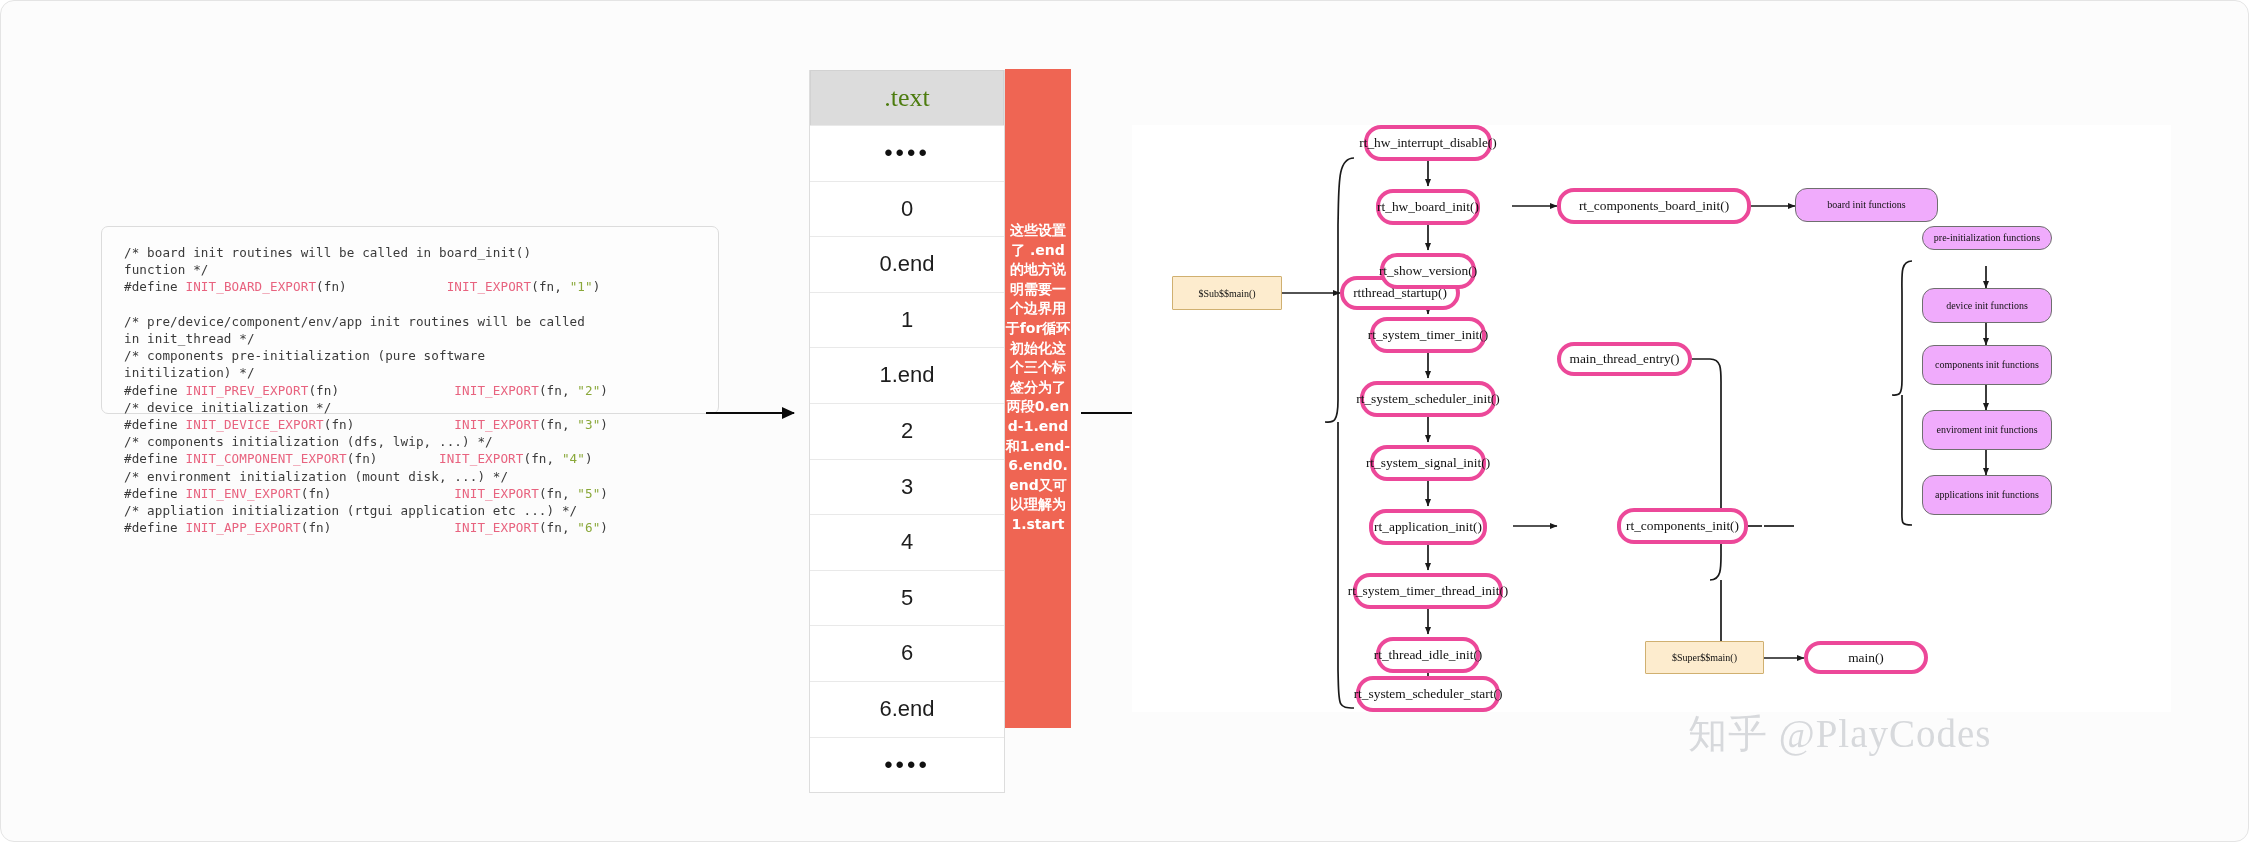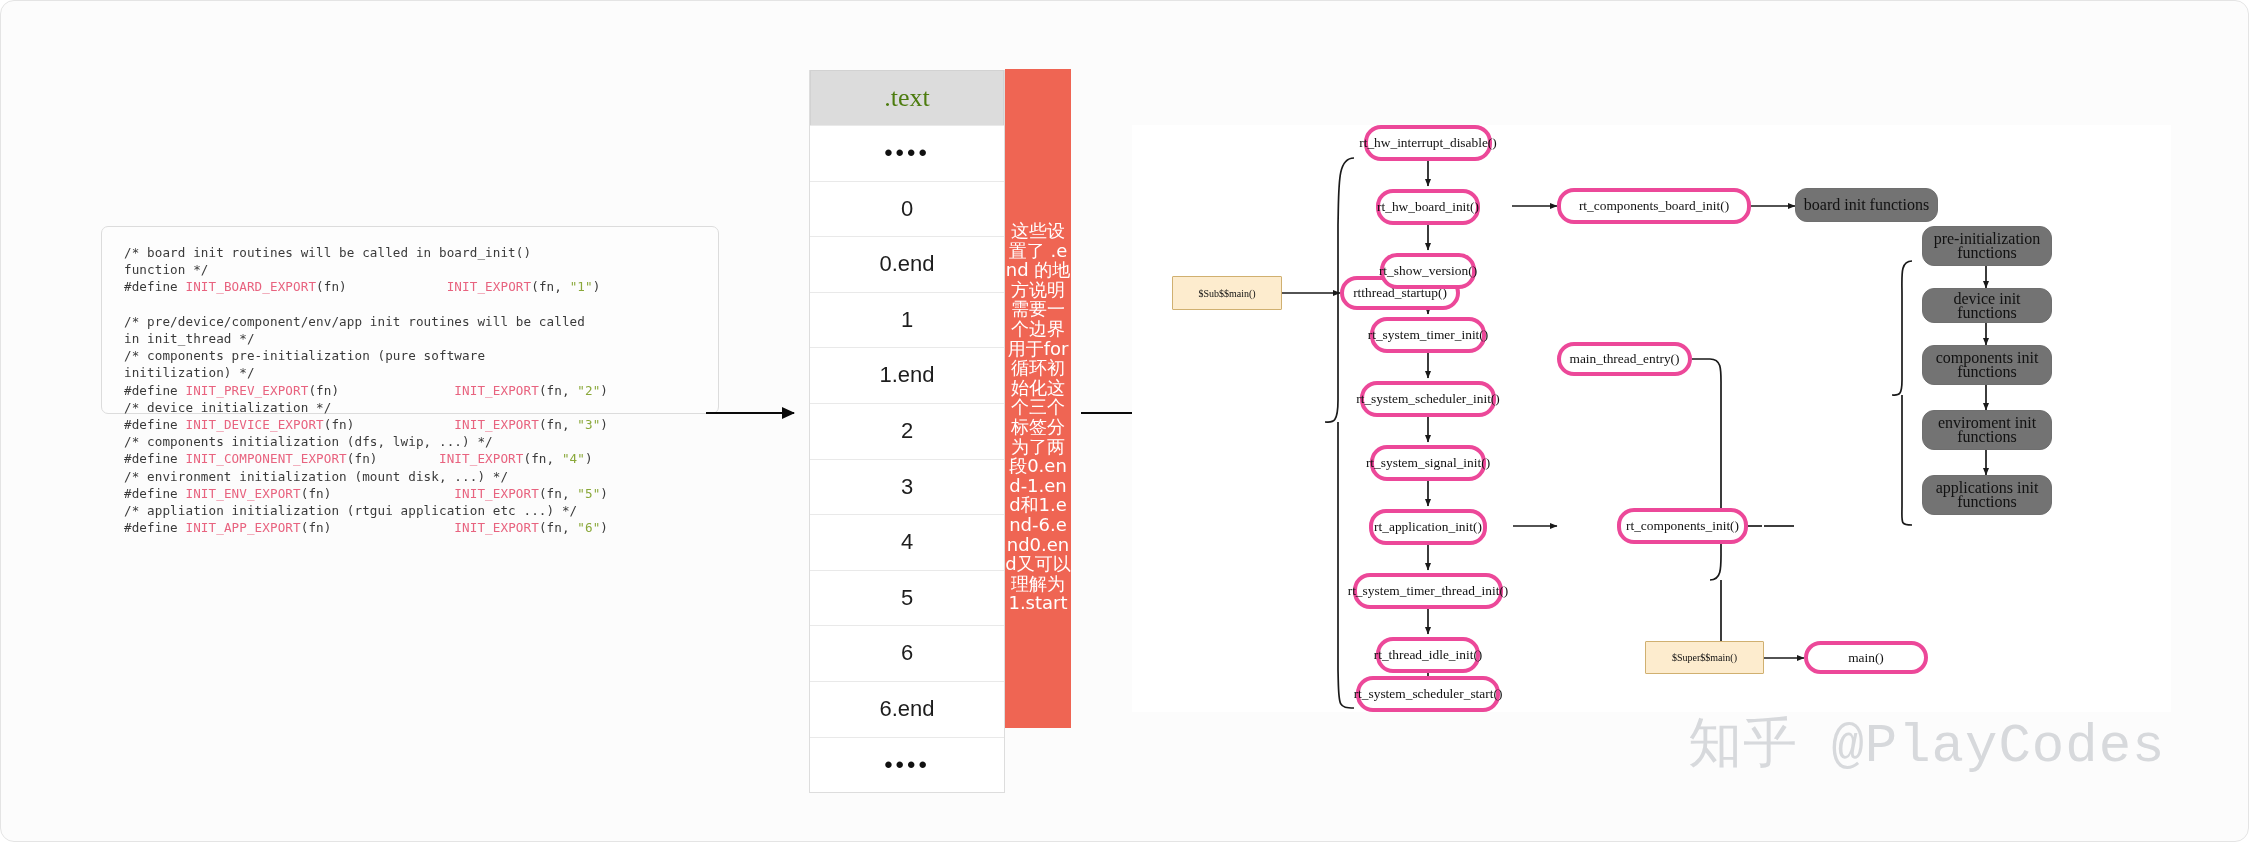--- a/index.html
+++ b/index.html
@@ -61,24 +61,25 @@
   }
   #text-table .td.dots{font-size:24px;letter-spacing:3px;color:#111;}
 
   
   #red-col{
     position:absolute;left:1004px;top:68px;width:66px;height:659px;
     background:#ef6553;box-sizing:border-box;
   }
   #red-note{
     position:absolute;left:0;top:152px;width:66px;
-    color:#ffffff;font-size:18px;line-height:19.6px;
+    color:#ffffff;font-size:14px;line-height:19.6px;
     text-align:center;
     font-family:"DejaVu Sans","Liberation Sans",sans-serif;
     word-break:break-all;
+    font-weight:bold;
   }
 
   
   #flow-panel{
     position:absolute;left:1131px;top:124px;width:1039px;height:587px;
     background:#ffffff;
   }
   #flow-svg{position:absolute;left:0;top:0;}
 
   .node{
@@ -86,33 +87,33 @@
     display:flex;align-items:center;justify-content:center;
     text-align:center;
     font-family:"Liberation Serif","DejaVu Serif",serif;
     color:#111111;
   }
   .n-round{
     background:#ffffff;border:4px solid #ec4899;border-radius:17px;
     font-size:13.4px;
   }
   .n-blue{
-    background:#737373;border:1px solid #6f6f6f;border-radius:12px;
-    font-size:16px;line-height:14px;
+    background:#f0abfc;border:1px solid #6f6f6f;border-radius:12px;
+    font-size:10px;line-height:14px;
   }
   .n-yellow{
     background:#fdecce;border:1px solid #d0b070;border-radius:1px;
     font-size:10px;
   }
 
   
   #watermark{
     position:absolute;left:1687px;top:706px;
-    font-size:54px;color:#d7d9dc;letter-spacing:1px;
-    font-family:Liberation Mono, monospace;
+    font-size:39px;color:#d7d9dc;letter-spacing:1px;
+    font-family:Liberation Serif, serif;
     white-space:nowrap;
   }
 </style>
 </head>
 <body>
 
 <div id="page">
 
   <div id="code-card">
     <pre id="code-pre"><span class="k-plain">/* board init routines will be called in board_init()</span>
@@ -232,21 +233,21 @@
     <div class="node n-round" style="left:224px;top:551px;width:144px;height:36px;">rt_system_scheduler_start()</div>
 
     <div class="node n-round" style="left:425px;top:63px;width:194px;height:36px;">rt_components_board_init()</div>
     <div class="node n-blue" style="left:663px;top:63px;width:143px;height:34px;">board init functions</div>
 
     <div class="node n-round" style="left:425px;top:217px;width:135px;height:34px;">main_thread_entry()</div>
     <div class="node n-round" style="left:485px;top:383px;width:131px;height:36px;">rt_components_init()</div>
     <div class="node n-yellow" style="left:513px;top:516px;width:119px;height:33px;">$Super$$main()</div>
     <div class="node n-round" style="left:672px;top:516px;width:124px;height:33px;">main()</div>
 
-    <div class="node n-blue" style="left:790px;top:101px;width:130px;height:40px;">pre-initialization functions</div>
+    <div class="node n-blue" style="left:790px;top:101px;width:130px;height:24px;">pre-initialization functions</div>
     <div class="node n-blue" style="left:790px;top:163px;width:130px;height:35px;">device init functions</div>
     <div class="node n-blue" style="left:790px;top:220px;width:130px;height:40px;">components init functions</div>
     <div class="node n-blue" style="left:790px;top:285px;width:130px;height:40px;">enviroment init functions</div>
     <div class="node n-blue" style="left:790px;top:350px;width:130px;height:40px;">applications init functions</div>
   </div>
 
   <div id="watermark">知乎 @PlayCodes</div>
 
 </div>
 

